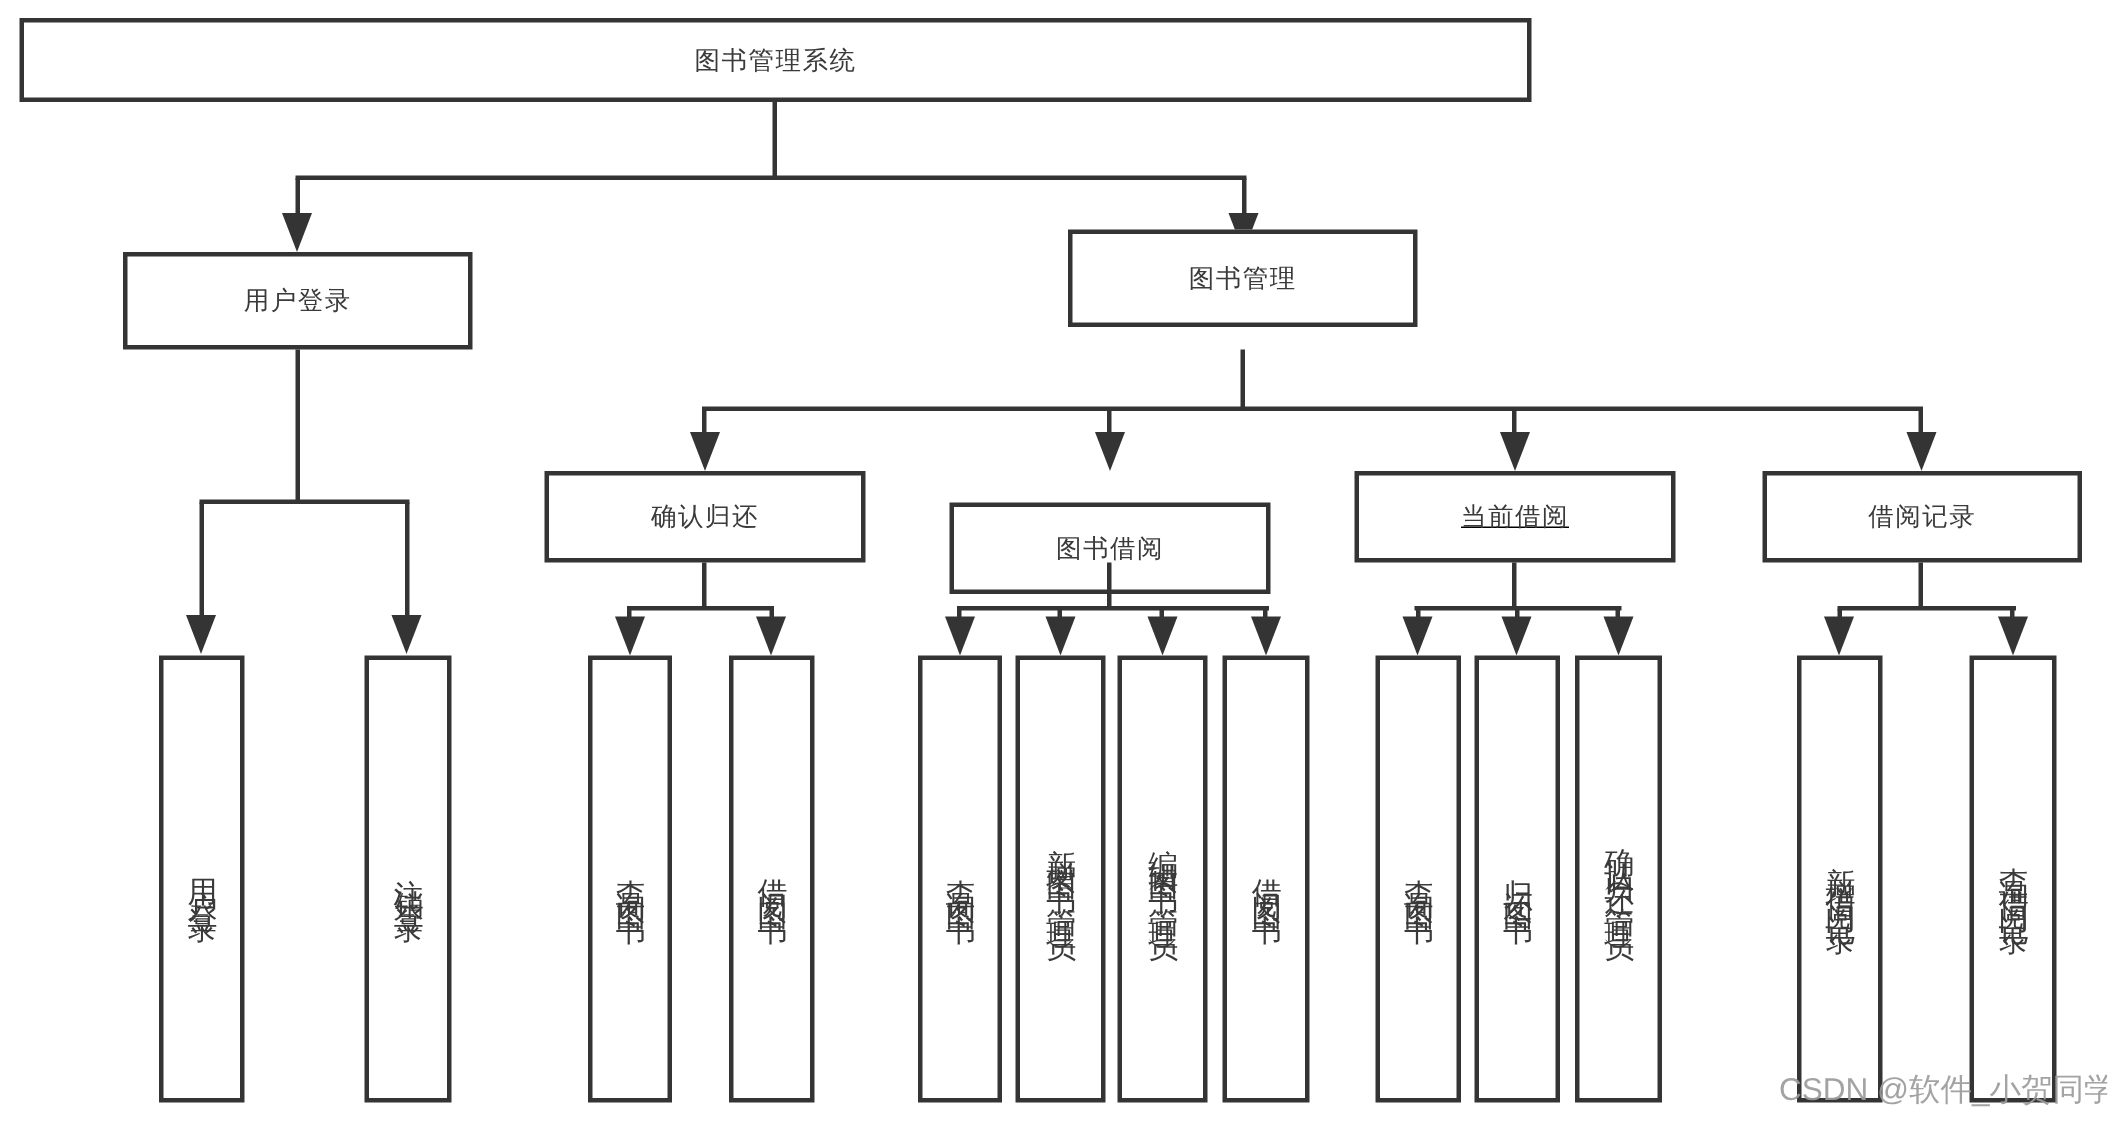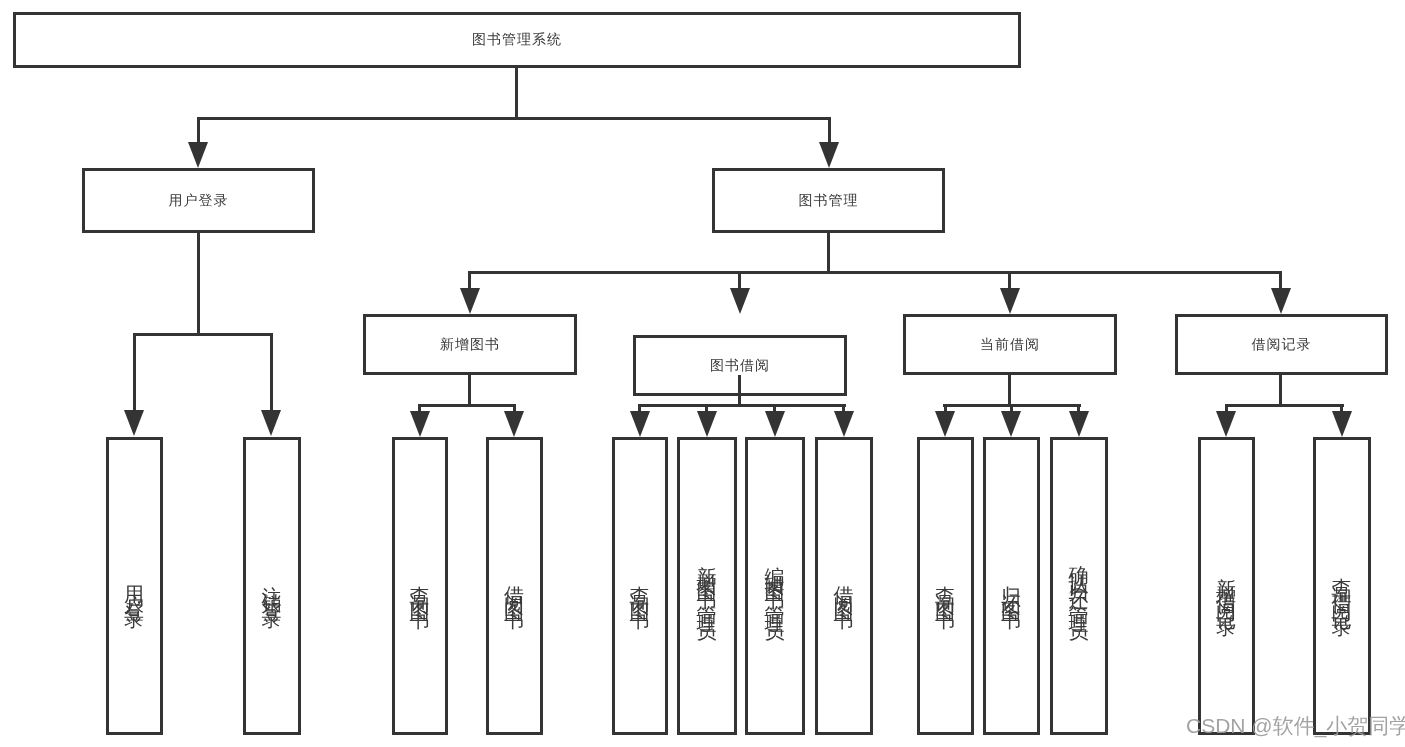--- a/index.html
+++ b/index.html
@@ -20,21 +20,21 @@
   .box {
     position: absolute;
     box-sizing: border-box;
     border: 3px solid var(--line);
     background: var(--bg);
     display: flex;
     align-items: center;
     justify-content: center;
   }
   .hlabel {
-    font-size: 14px;
+    font-size: 17px;
     color: var(--text);
     letter-spacing: 1px;
     white-space: nowrap;
   }
   .vtext {
     writing-mode: vertical-rl;
     text-orientation: mixed;
     font-size: 20px;
     letter-spacing: 8px;
     color: var(--text);
@@ -72,21 +72,21 @@
   <div class="lv" style="left:515px; top:68px; height:51px;"></div>
   <div class="lh" style="left:197px; top:117px; width:634px;"></div>
   <div class="lv" style="left:197px; top:119px; height:25px;"></div>
   <div class="arr" style="left:188px; top:142px;"></div>
   <div class="lv" style="left:828px; top:119px; height:25px;"></div>
   <div class="arr" style="left:819px; top:142px;"></div>
 
   <div class="box" style="left:82px; top:168px; width:233px; height:65px;">
     <span class="hlabel">用户登录</span>
   </div>
-  <div class="box" style="left:712px; top:168px; width:233px; height:65px;">
+  <div class="box" style="left:712px; top:153px; width:233px; height:65px;">
     <span class="hlabel">图书管理</span>
   </div>
 
   <div class="lv" style="left:197px; top:233px; height:102px;"></div>
   <div class="lh" style="left:133px; top:333px; width:140px;"></div>
   <div class="lv" style="left:133px; top:335px; height:76px;"></div>
   <div class="arr" style="left:124px; top:410px;"></div>
   <div class="lv" style="left:270px; top:335px; height:76px;"></div>
   <div class="arr" style="left:261px; top:410px;"></div>
 
@@ -95,26 +95,26 @@
   <div class="lv" style="left:468px; top:273px; height:16px;"></div>
   <div class="arr" style="left:460px; top:288px;"></div>
   <div class="lv" style="left:738px; top:273px; height:16px;"></div>
   <div class="arr" style="left:730px; top:288px;"></div>
   <div class="lv" style="left:1008px; top:273px; height:16px;"></div>
   <div class="arr" style="left:1000px; top:288px;"></div>
   <div class="lv" style="left:1279px; top:273px; height:16px;"></div>
   <div class="arr" style="left:1271px; top:288px;"></div>
 
   <div class="box" style="left:363px; top:314px; width:214px; height:61px;">
-    <span class="hlabel">新增图书</span>
+    <span class="hlabel">确认归还</span>
   </div>
   <div class="box" style="left:633px; top:314px; width:214px; height:61px;margin-top:21px;">
     <span class="hlabel">图书借阅</span>
   </div>
-  <div class="box" style="left:903px; top:314px; width:214px; height:61px;">
+  <div class="box" style="left:903px; top:314px; width:214px; height:61px;text-decoration:underline;">
     <span class="hlabel">当前借阅</span>
   </div>
   <div class="box" style="left:1175px; top:314px; width:213px; height:61px;">
     <span class="hlabel">借阅记录</span>
   </div>
 
   <div class="lv" style="left:468px; top:375px; height:31px;"></div>
   <div class="lh" style="left:418px; top:404px; width:98px;"></div>
   <div class="lv" style="left:418px; top:406px; height:8px;"></div>
   <div class="arr" style="left:410px; top:411px;"></div>

